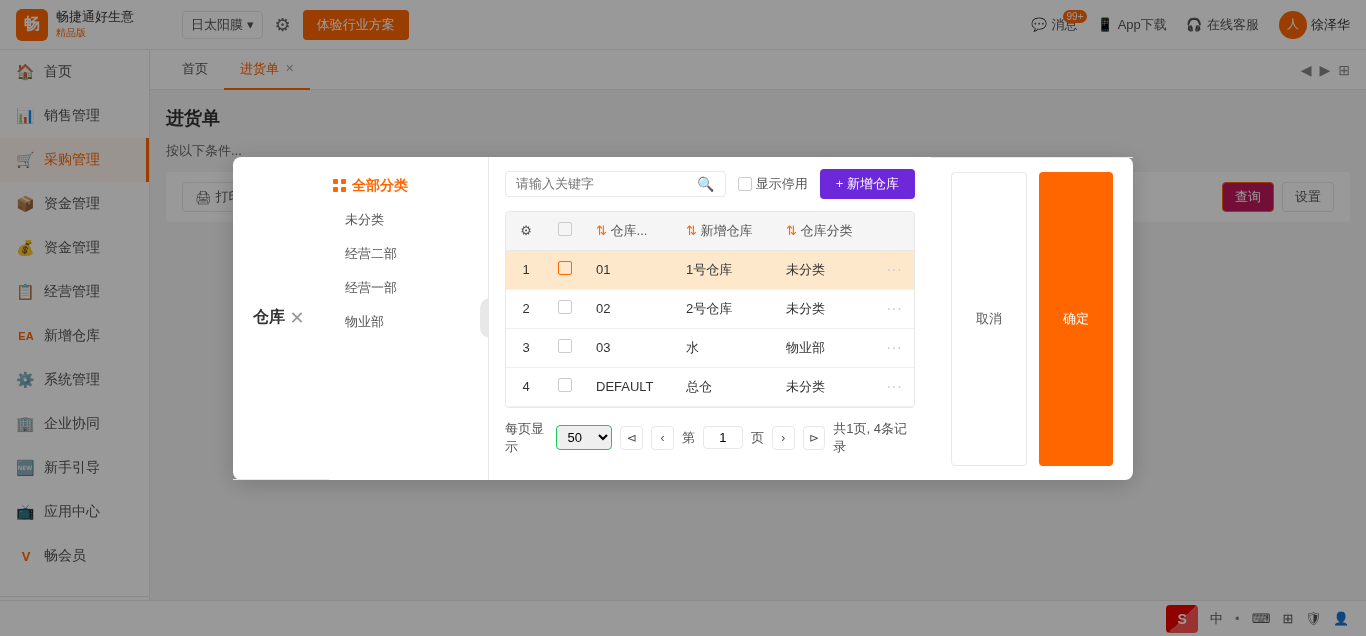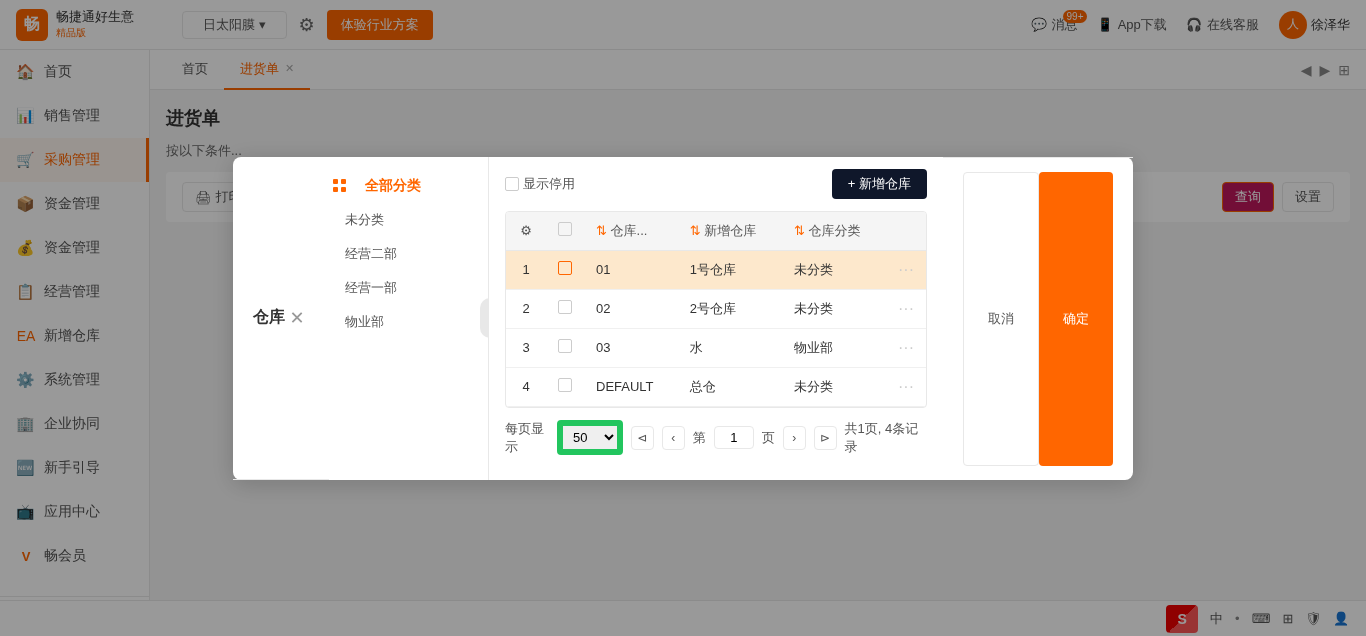--- a/index.html
+++ b/index.html
@@ -26,21 +26,21 @@
       width: 32px; height: 32px;
       background: #f60;
       border-radius: 6px;
       display: flex; align-items: center; justify-content: center;
       color: #fff; font-weight: bold; font-size: 16px;
     }
     .logo-text { font-size: 13px; color: #333; line-height: 1.3; }
     .logo-sub { font-size: 10px; color: #f60; }
     .store-selector {
       display: flex; align-items: center; gap: 4px;
-      padding: 4px 20px;
+      padding: 4px 8px;
       border: 1px solid #e8e8e8;
       border-radius: 4px;
       cursor: pointer;
       margin-left: 16px;
       color: #555;
     }
     .header-gear {
       margin-left: 12px;
       color: #666;
       cursor: pointer;
@@ -249,21 +249,21 @@
     .category-panel {
       width: 160px;
       border-right: 1px solid #e8e8e8;
       padding: 12px 0;
       overflow-y: auto;
       position: relative;
     }
     .category-header {
       display: flex;
       align-items: center;
-      gap: 18px;
+      gap: 5px;
       padding: 8px 4px;
       font-weight: bold;
       color: #f60;
       cursor: pointer;
       font-size: 14px;
     }
     .category-header .grid-icon {
       display: inline-grid;
       grid-template-columns: 1fr 1fr;
       gap: 2px;
@@ -337,21 +337,21 @@
     }
     .checkbox-custom {
       width: 14px; height: 14px;
       border: 1px solid #ccc;
       border-radius: 2px;
       cursor: pointer;
       display: inline-block;
     }
     .btn-add-warehouse {
       margin-left: auto;
-      background: #0f172a;
+      background: #6d28d9;
       color: #fff;
       border: none;
       border-radius: 4px;
       padding: 6px 16px;
       cursor: pointer;
       font-size: 13px;
       white-space: nowrap;
     }
 
     
@@ -397,21 +397,21 @@
       justify-content: center;
       gap: 8px;
       padding: 12px 0;
       font-size: 13px;
       color: #555;
     }
     .page-size-select {
       display: flex; align-items: center; gap: 6px;
     }
     .page-size-select select {
-      border: 6px solid #22c55e;
+      border: 1px solid #22c55e;
       border-radius: 4px;
       padding: 3px 6px;
       font-size: 13px;
     }
     .page-btn {
       width: 24px; height: 24px;
       border: 1px solid #e8e8e8;
       border-radius: 4px;
       background: #fff;
       cursor: pointer;
@@ -427,20 +427,21 @@
       padding: 3px 6px;
       text-align: center;
       font-size: 13px;
     }
     .page-info { color: #555; }
 
     
     .dialog-footer {
       display: flex;
       justify-content: center;
+      gap: 12px;
       padding: 14px 20px;
       border-top: 1px solid #e8e8e8;
     }
     .btn-cancel {
       border: 1px solid #e8e8e8;
       background: #fff;
       border-radius: 4px;
       padding: 7px 24px;
       cursor: pointer;
       font-size: 13px;
@@ -543,21 +544,21 @@
     </div>
     <div class="sidebar-item">
       <span class="sidebar-icon">💰</span>
       <span>资金管理</span>
     </div>
     <div class="sidebar-item">
       <span class="sidebar-icon">📋</span>
       <span>经营管理</span>
     </div>
     <div class="sidebar-item">
-      <span class="sidebar-icon" style="font-size:14px;font-weight:normal;color:#f60;">EA</span>
+      <span class="sidebar-icon" style="font-size:11px;font-weight:bold;color:#f60;">EA</span>
       <span>新增仓库</span>
     </div>
     <div class="sidebar-item">
       <span class="sidebar-icon">⚙️</span>
       <span>系统管理</span>
     </div>
     <div class="sidebar-item">
       <span class="sidebar-icon">🏢</span>
       <span>企业协同</span>
     </div>
@@ -657,20 +658,24 @@
         </div>
         <div class="category-item">
           <span>物业部</span>
         </div>
         <div class="collapse-btn">《</div>
       </div>
 
       <div class="warehouse-panel">
 
         <div class="wh-toolbar">
+          <div class="wh-search">
+            <input type="text" placeholder="请输入关键字" style="">
+            <span class="wh-search-icon">🔍</span>
+          </div>
           <label class="show-disabled">
             <span class="checkbox-custom"></span>
             <span>显示停用</span>
           </label>
           <button class="btn-add-warehouse">+ 新增仓库</button>
         </div>
 
         <div class="wh-table">
           <table>
             <thead>

